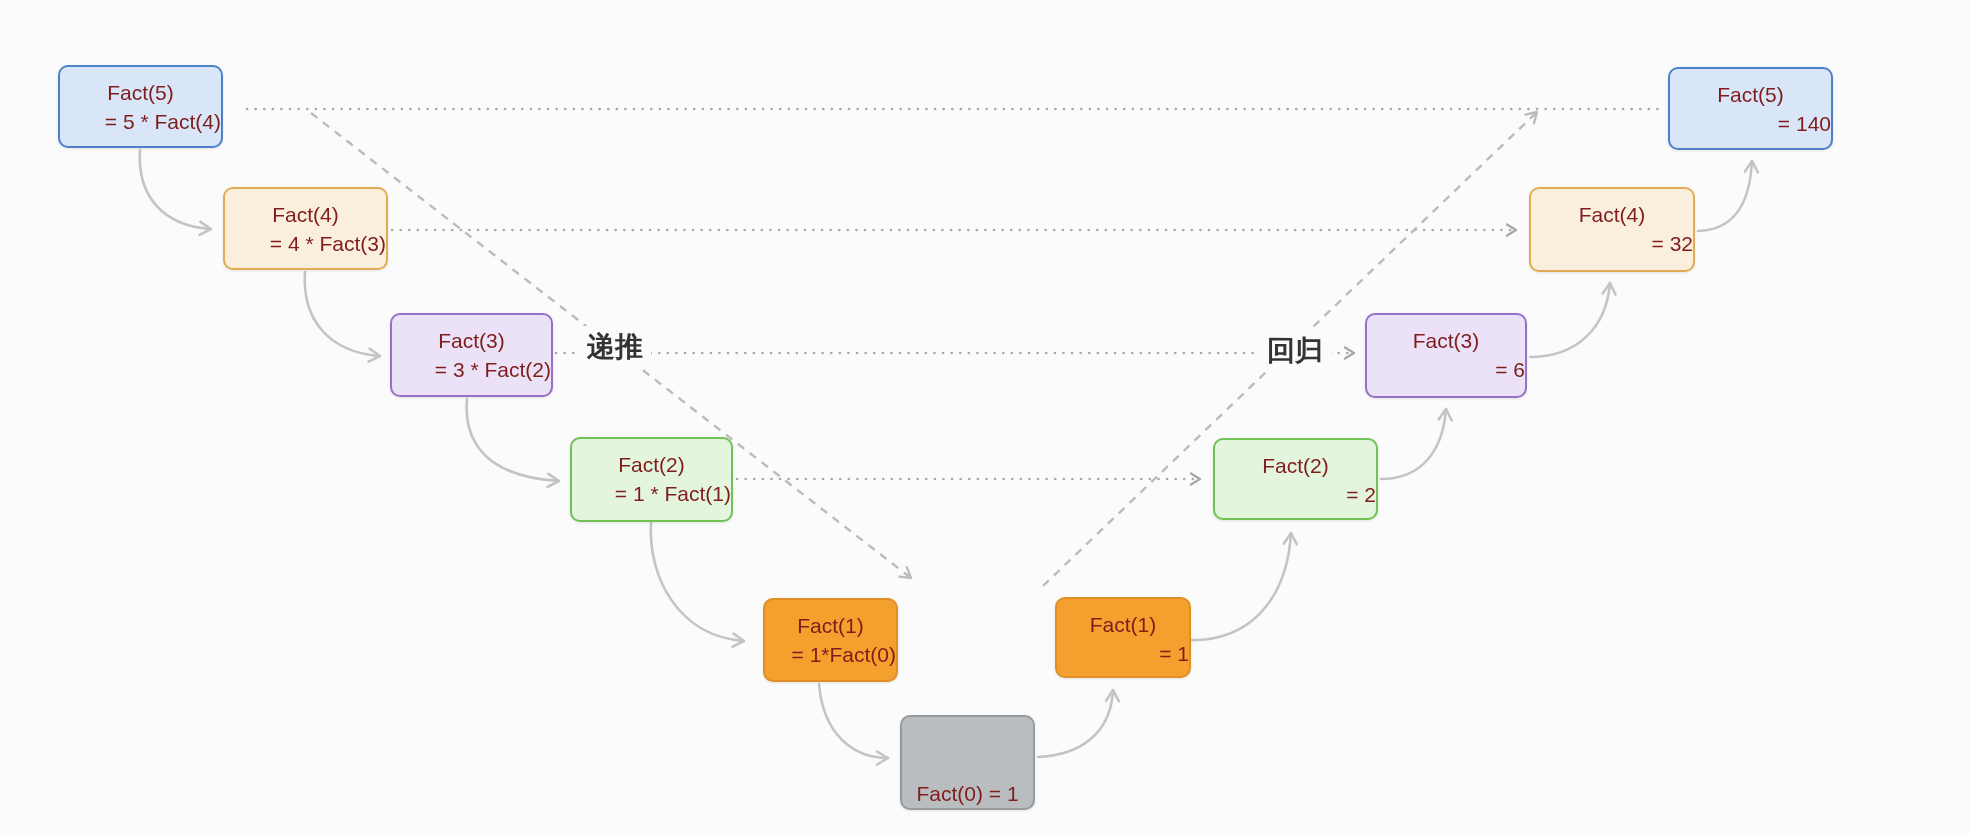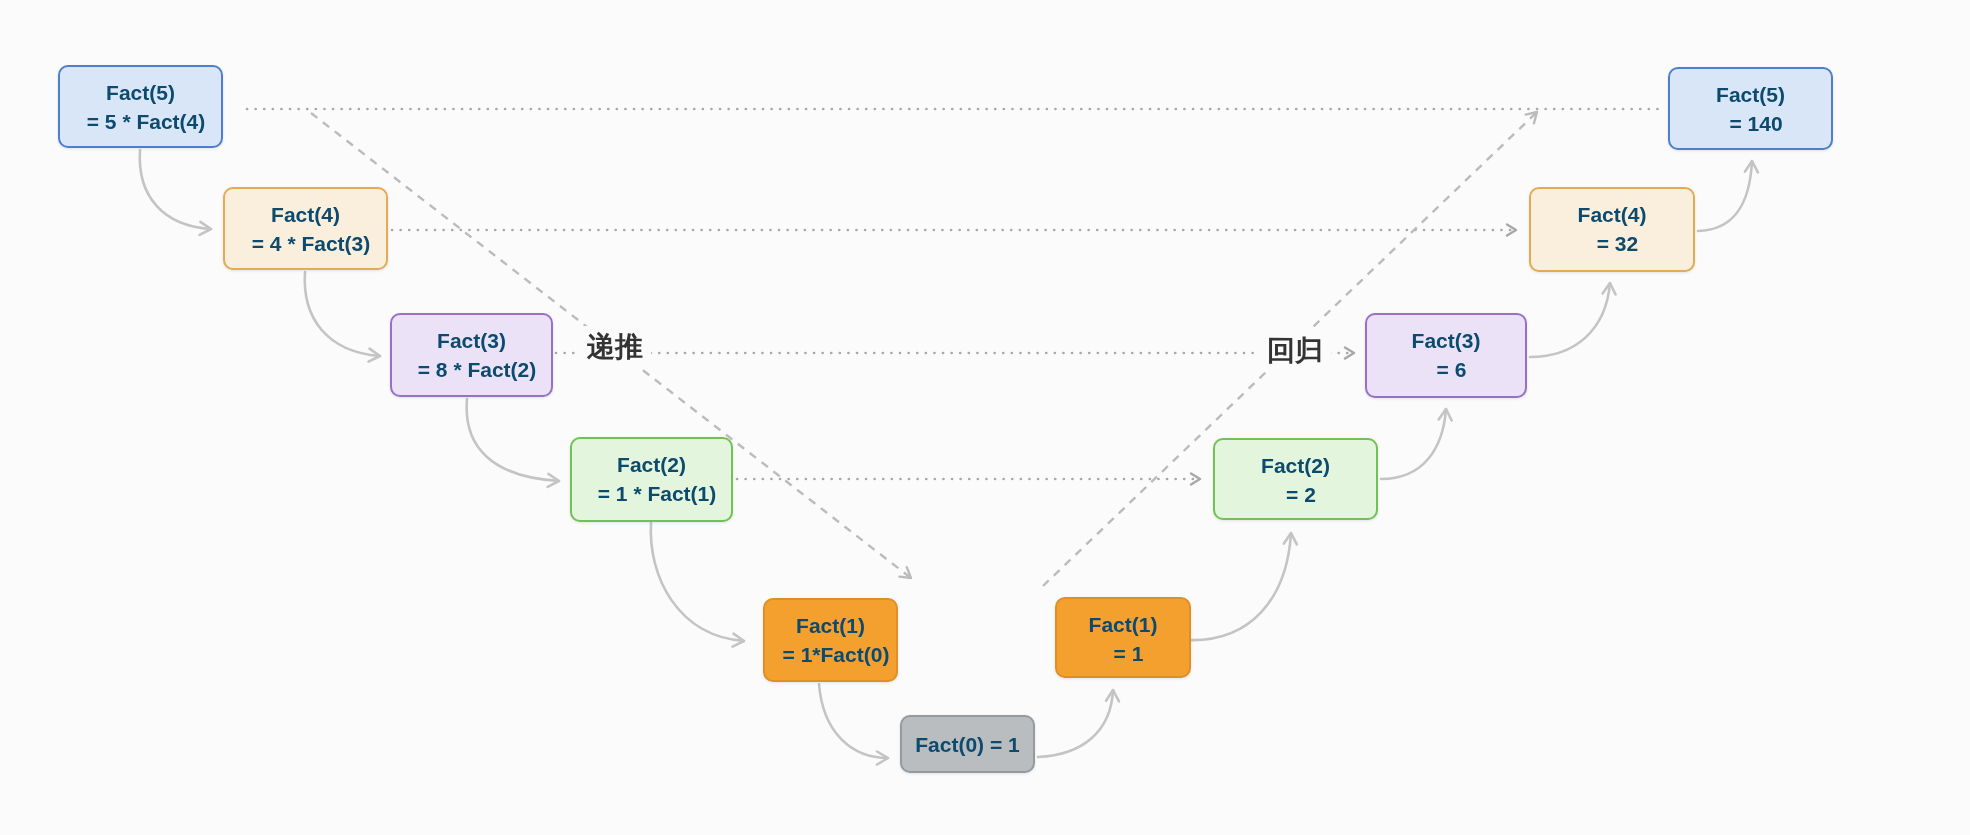--- a/index.html
+++ b/index.html
@@ -10,26 +10,26 @@
   }
   svg.wires{position:absolute;left:0;top:0;}
   svg.wires marker{overflow:visible;}
   .wire{fill:none;stroke:#c4c4c4;stroke-width:2.6;stroke-linecap:round;}
   .dotline{fill:none;stroke:#a8a8a8;stroke-width:2.6;stroke-linecap:round;stroke-dasharray:0.1 8.5;}
   .dashline{fill:none;stroke:#bbbbbb;stroke-width:2.4;stroke-linecap:butt;stroke-dasharray:8 7;}
 
   .node{
     position:absolute;box-sizing:border-box;
     border:2.5px solid;border-radius:10px;
-    font-size:21px;line-height:29px;font-weight:700;color:#0c4a6e;
+    font-size:21px;line-height:29px;font-weight:400;color:#7f1d1d;
     padding-top:11px;
     box-shadow:0 1px 3px rgba(0,0,0,0.10);
   }
   .node .l1{text-align:center;}
-  .node .l2{text-align:center;padding-left:11px;white-space:nowrap;}
+  .node .l2{text-align:right;padding-left:11px;white-space:nowrap;}
   .node.single{display:flex;align-items:center;justify-content:center;padding-top:0;}
   .blue  {background:#d9e6f8;border-color:#4e7fc9;}
   .tan   {background:#faefdc;border-color:#e2ab55;}
   .purple{background:#ebe2f7;border-color:#9770c8;}
   .green {background:#e3f5dc;border-color:#70c255;}
   .orange{background:#f4a02f;border-color:#df8f26;margin-left:8px;}
   .gray  {background:#b9bdbf;border-color:#949a9d;}
 
   .phase-label{
     position:absolute;transform:translate(-50%,-50%);
@@ -82,32 +82,32 @@
   <div class="node blue" style="left:58px;top:65px;width:165px;height:83px;">
     <div class="l1">Fact(5)</div>
     <div class="l2">= 5 * Fact(4)</div>
   </div>
   <div class="node tan" style="left:223px;top:187px;width:165px;height:83px;">
     <div class="l1">Fact(4)</div>
     <div class="l2">= 4 * Fact(3)</div>
   </div>
   <div class="node purple" style="left:390px;top:313px;width:163px;height:84px;">
     <div class="l1">Fact(3)</div>
-    <div class="l2">= 8 * Fact(2)</div>
+    <div class="l2">= 3 * Fact(2)</div>
   </div>
   <div class="node green" style="left:570px;top:437px;width:163px;height:85px;">
     <div class="l1">Fact(2)</div>
     <div class="l2">= 1 * Fact(1)</div>
   </div>
   <div class="node orange" style="left:755px;top:598px;width:135px;height:84px;">
     <div class="l1">Fact(1)</div>
     <div class="l2">= 1*Fact(0)</div>
   </div>
 
-  <div class="node gray single" style="left:900px;top:715px;width:135px;height:58px;">
+  <div class="node gray single" style="left:900px;top:715px;width:135px;height:95px;align-items:flex-end;">
     <div class="l1">Fact(0) = 1</div>
   </div>
 
   <div class="node orange" style="left:1047px;top:597px;width:136px;height:81px;">
     <div class="l1">Fact(1)</div>
     <div class="l2">= 1</div>
   </div>
   <div class="node green" style="left:1213px;top:438px;width:165px;height:82px;">
     <div class="l1">Fact(2)</div>
     <div class="l2">= 2</div>

